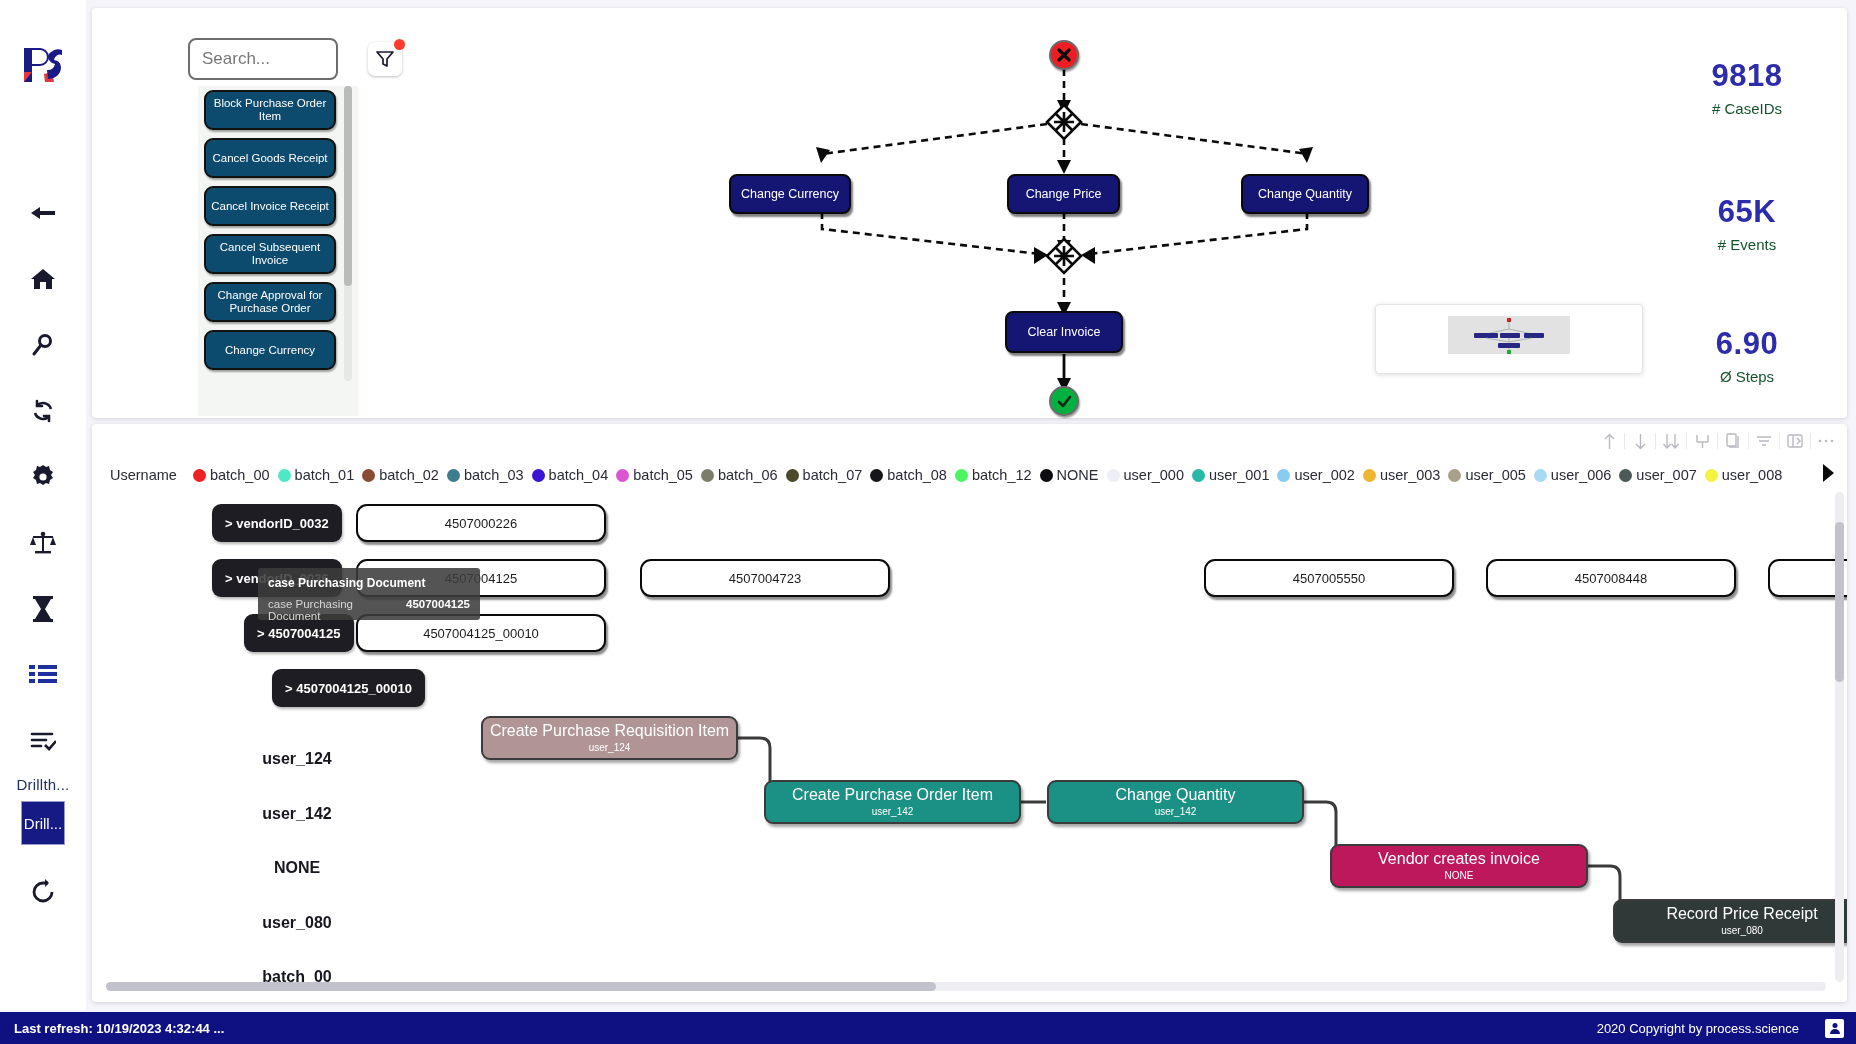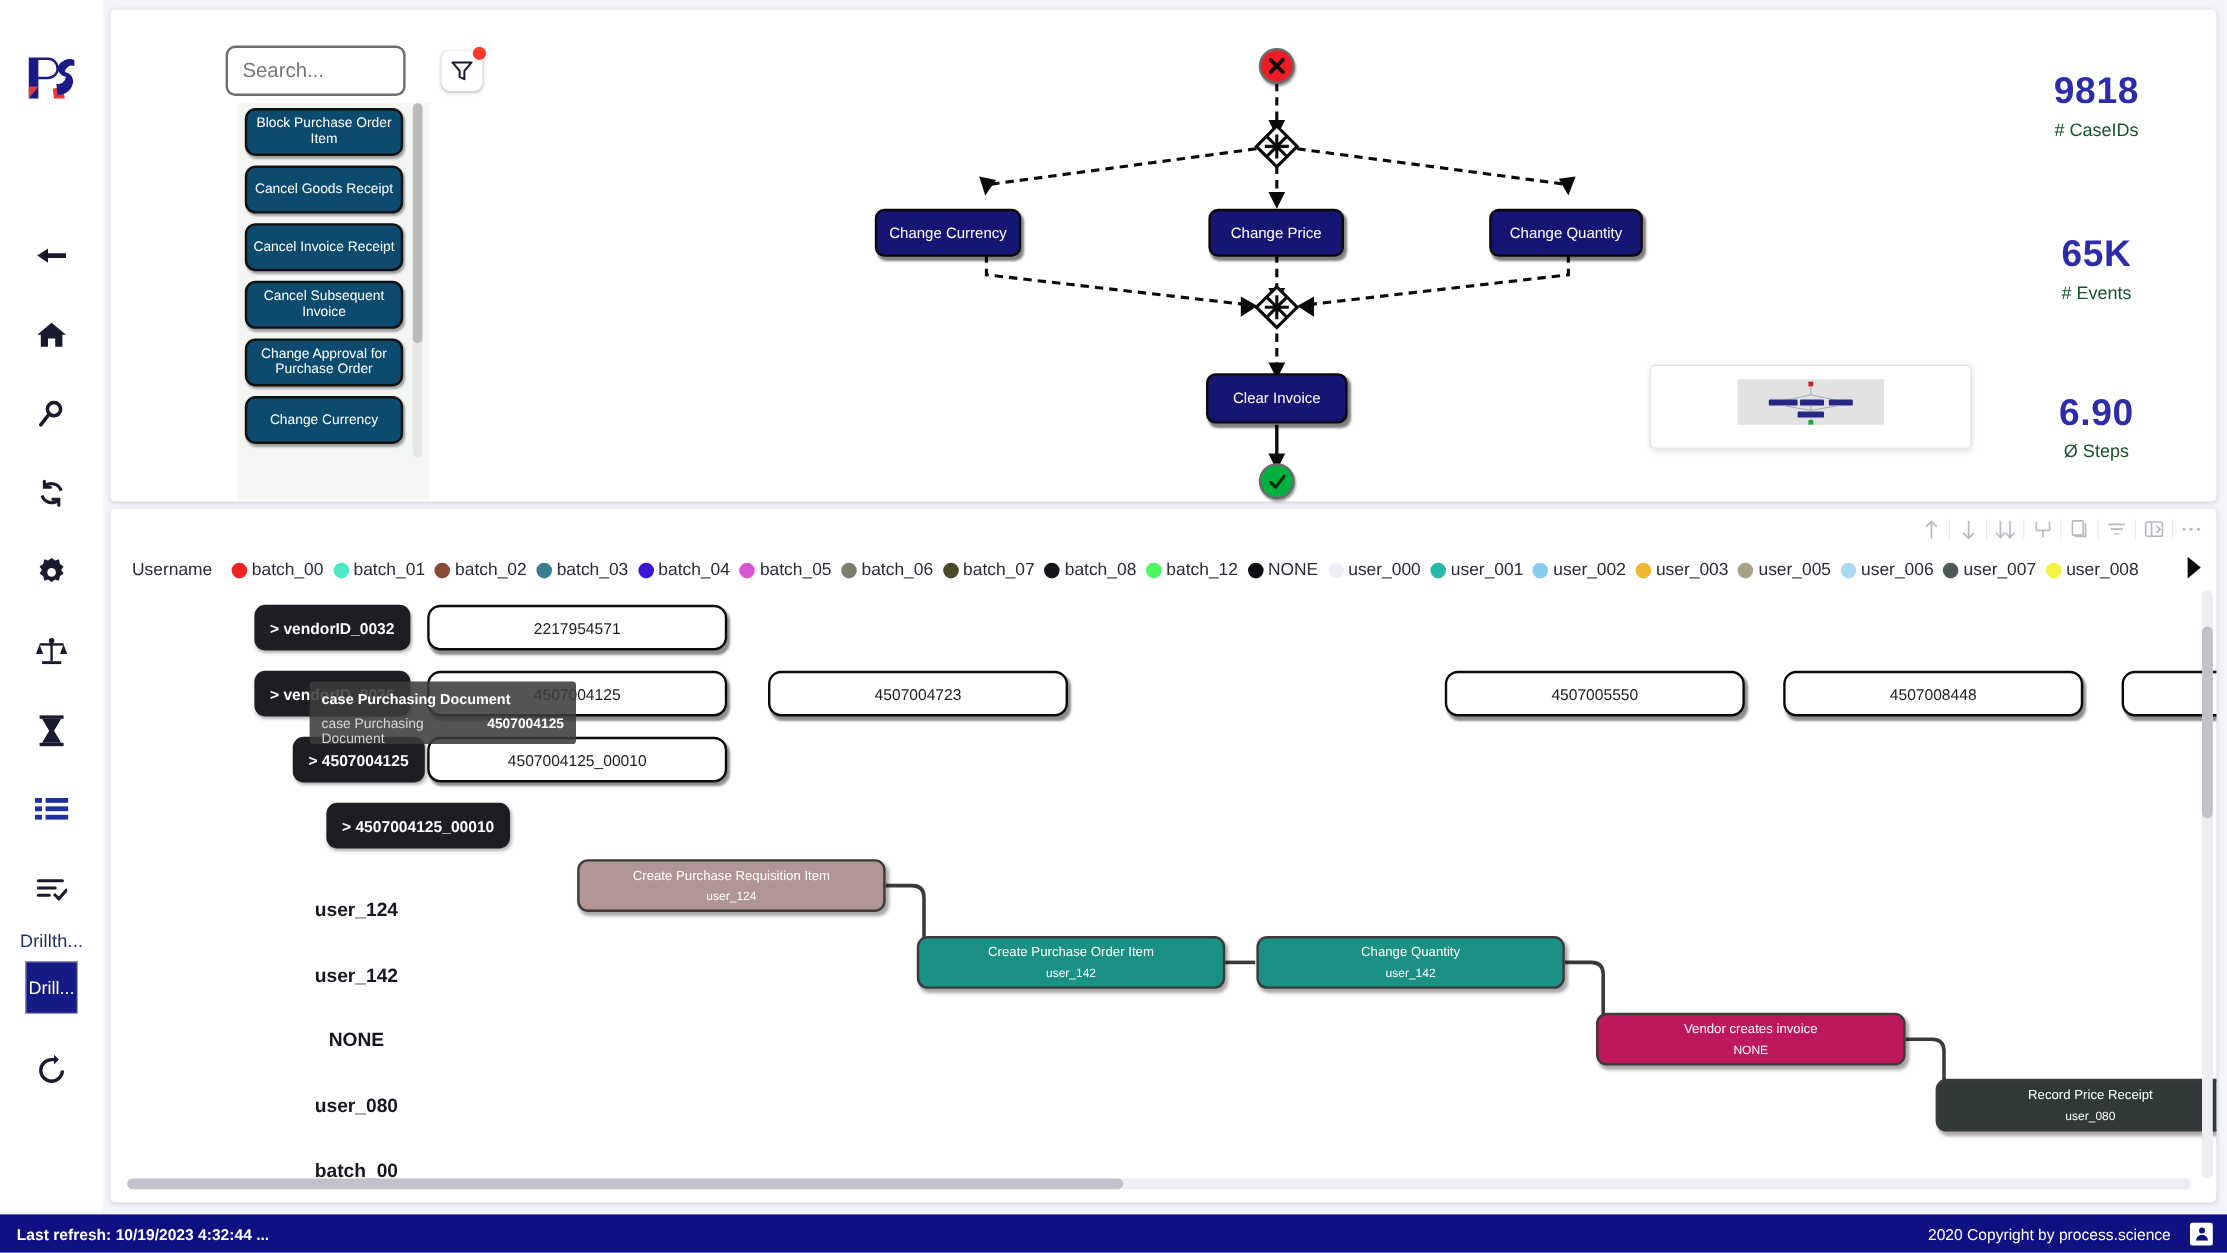--- a/index.html
+++ b/index.html
@@ -171,21 +171,21 @@
     width: 130px; text-align: center;
   }
 
   
   .step {
     position: absolute; border: 2.5px solid #3b3b3b; border-radius: 9px;
     color: #fff; display: flex; flex-direction: column; align-items: center;
     justify-content: center; cursor: pointer;
     box-shadow: 2px 3px 3px rgba(0,0,0,.35);
   }
-  .step-name { font-size: 11px; line-height: 15px; }
+  .step-name { font-size: 16px; line-height: 15px; }
   .step-user { font-size: 10px; margin-top: 4px; }
 
   
   #h-scroll-track {
     position: absolute; left: 106px; top: 982px; width: 1720px; height: 9px;
     background: #ededf2; border-radius: 5px;
   }
   #h-scroll-thumb {
     position: absolute; left: 0; top: 0; width: 830px; height: 9px;
     background: #c2c2cc; border-radius: 5px; cursor: pointer;
@@ -200,21 +200,21 @@
   }
 
   
   #status {
     position: absolute; left: 0; bottom: 0; width: 1856px; height: 32px;
     background: #0f1183; color: #fff; display: flex; align-items: center;
     font-size: 13px; font-weight: bold;
   }
   #status-left { margin-left: 14px; }
   #status-right { margin-left: auto; margin-right: 12px; display: flex;
-    align-items: center; gap: 16px; font-weight: normal; }
+    align-items: center; gap: 26px; font-weight: normal; }
   #status-user-icon {
     width: 19px; height: 19px; background: #fff; border-radius: 2px;
     display: flex; align-items: center; justify-content: center; color: #0f1183;
     cursor: pointer;
   }
 </style>
 </head>
 <body>
 
 <div id="rail">
@@ -565,21 +565,21 @@
     <svg width="14" height="20" viewBox="0 0 14 20" fill="#0a0a0a">
         <polygon points="2,1 13,10 2,19"></polygon>
       </svg>
   </div>
 
   <div id="canvas" style="position:absolute;left:0;top:68px;width:1755px;height:492px;">
       <div class="chip" style="left: 120px; top: 12px;">&gt; vendorID_0032</div>
       <div class="chip" style="left: 120px; top: 67px;">&gt; vendorID_0036</div>
       <div class="chip" style="left: 152px; top: 122px;">&gt; 4507004125</div>
       <div class="chip" style="left: 180px; top: 177px;">&gt; 4507004125_00010</div>
-      <div class="docbox" style="left: 264px; top: 12px; width: 250px;">2217954571</div>
+      <div class="docbox" style="left: 264px; top: 12px; width: 250px;">4507000226</div>
       <div class="docbox" style="left: 264px; top: 67px; width: 250px;">4507004125</div>
       <div class="docbox" style="left: 548px; top: 67px; width: 250px;">4507004723</div>
       <div class="docbox" style="left: 1112px; top: 67px; width: 250px;">4507005550</div>
       <div class="docbox" style="left: 1394px; top: 67px; width: 250px;">4507008448</div>
       <div class="docbox" style="left: 1676px; top: 67px; width: 250px;">450700935</div>
       <div class="docbox" style="left: 264px; top: 122px; width: 250px;">4507004125_00010</div>
       <div class="lane-lbl" style="left: 140px; top: 258px;">user_124</div>
       <div class="lane-lbl" style="left: 140px; top: 313px;">user_142</div>
       <div class="lane-lbl" style="left: 140px; top: 367px;">NONE</div>
       <div class="lane-lbl" style="left: 140px; top: 422px;">user_080</div>

